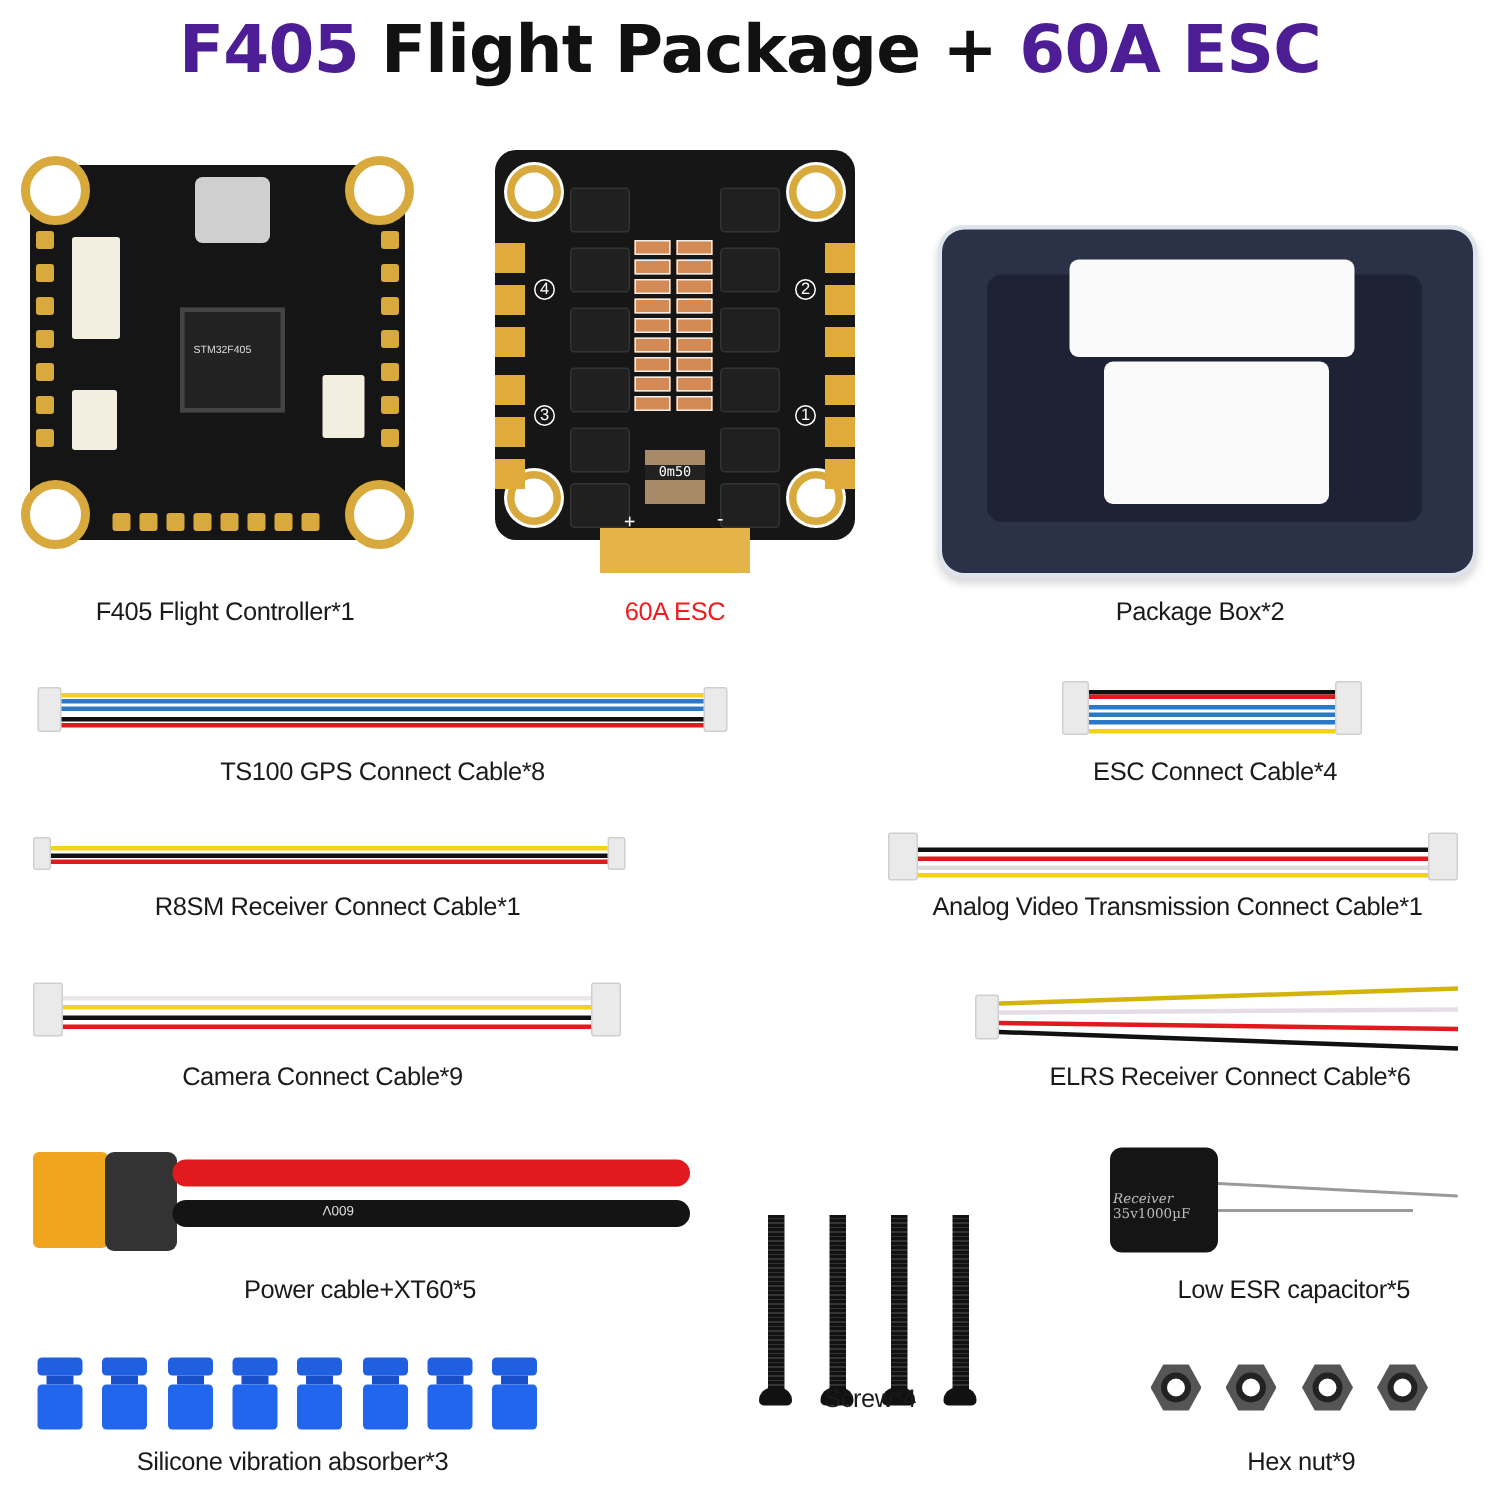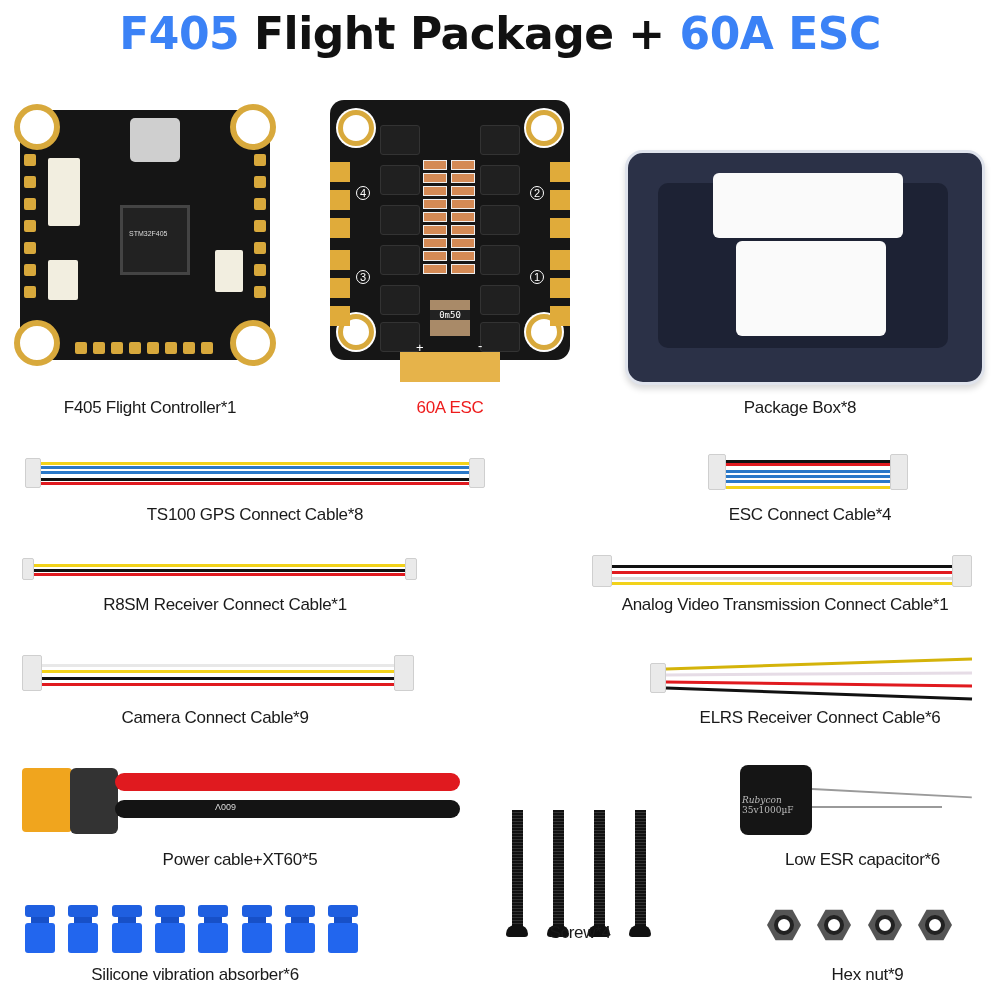--- a/index.html
+++ b/index.html
@@ -1,21 +1,21 @@
 <!DOCTYPE html>
 <html><head>
 <meta charset="utf-8">
 <style>
   * { box-sizing: border-box; margin: 0; padding: 0; }
   html, body { width: 1000px; height: 1000px; background: #ffffff; overflow: hidden; }
   body { position: relative; font-family: "Liberation Sans", "DejaVu Sans", sans-serif; color: #111; }
 
   .title { position: absolute; left: 0; top: 8px; width: 1000px; text-align: center;
     font-family: "DejaVu Sans", "Liberation Sans", sans-serif; font-weight: bold; font-size: 44px; letter-spacing: -0.5px; }
-  .title .red { color: #3b82f6; }
+  .title .red { color: #4c1d95; }
   .title .black { color: #111; }
 
   .label { position: absolute; font-size: 17px; color: #1a1a1a; text-align: center; white-space: nowrap; letter-spacing: -0.3px; }
   .label.red { color: #ee1c1c; font-weight: 500; }
 
   .abs { position: absolute; }
 
   
   .fc { left: 20px; top: 110px; width: 250px; height: 250px; background: #151515; border-radius: 10px; }
   .fc-hole { position: absolute; width: 46px; height: 46px; border-radius: 50%; background: #fff; border: 6px solid #d8a93c; }
@@ -174,21 +174,21 @@
   <span class="abs" style="left:148px;top:238px;color:#fff;font-size:13px">-</span>
 </div>
 <div class="esc-tab"></div>
 <div class="label red" style="left:395px;top:398px;width:110px">60A ESC</div>
 
 <div class="abs box">
   <div class="box-inner"></div>
   <div class="box-card" style="left:85px;top:20px;width:190px;height:65px"></div>
   <div class="box-card" style="left:108px;top:88px;width:150px;height:95px"></div>
 </div>
-<div class="label" style="left:700px;top:398px;width:200px">Package Box*8</div>
+<div class="label" style="left:700px;top:398px;width:200px">Package Box*2</div>
 
 <div class="cable" style="left:25px;top:458px;width:460px;height:30px">
   <div class="conn" style="left:0;top:0;width:16px;height:30px"></div>
   <div class="conn" style="right:0;top:0;width:16px;height:30px"></div>
   <div class="wire" style="left:16px;right:16px;top:4px;background:#f2d21a"></div>
   <div class="wire" style="left:16px;right:16px;top:8px;background:#2a78c8"></div>
   <div class="wire" style="left:16px;right:16px;top:13px;background:#2a78c8"></div>
   <div class="wire" style="left:16px;right:16px;top:20px;background:#111"></div>
   <div class="wire" style="left:16px;right:16px;top:24px;background:#e01a1f"></div>
 </div>
@@ -261,24 +261,24 @@
 <div class="screw-head" style="left:506px"></div>
 <div class="screw-head" style="left:547px"></div>
 <div class="screw-head" style="left:588px"></div>
 <div class="screw-head" style="left:629px"></div>
 <div class="label" style="left:520px;top:923px;width:120px">Screw*4</div>
 
 <div class="cap-body"></div>
 <div class="cap-leg" style="left:812px;top:788px;width:160px;transform:rotate(3deg);transform-origin:left"></div>
 <div class="cap-leg" style="left:812px;top:806px;width:130px"></div>
 <div class="cap-text">
-  <div style="font-style:italic">Rubycon</div>
+  <div style="font-style:italic">Receiver</div>
   <div>35v1000µF</div>
 </div>
-<div class="label" style="left:760px;top:850px;width:205px">Low ESR capacitor*6</div>
+<div class="label" style="left:760px;top:850px;width:205px">Low ESR capacitor*5</div>
 
 <div class="absorber" style="left:25px">
     <div class="top"></div>
     <div class="neck"></div>
     <div class="bot"></div>
   </div>
 <div class="absorber" style="left:68px">
     <div class="top"></div>
     <div class="neck"></div>
     <div class="bot"></div>
@@ -306,21 +306,21 @@
 <div class="absorber" style="left:285px">
     <div class="top"></div>
     <div class="neck"></div>
     <div class="bot"></div>
   </div>
 <div class="absorber" style="left:328px">
     <div class="top"></div>
     <div class="neck"></div>
     <div class="bot"></div>
   </div>
-<div class="label" style="left:65px;top:965px;width:260px">Silicone vibration absorber*6</div>
+<div class="label" style="left:65px;top:965px;width:260px">Silicone vibration absorber*3</div>
 
 <div class="nut" style="left:767px"></div>
 <div class="nut" style="left:817px"></div>
 <div class="nut" style="left:868px"></div>
 <div class="nut" style="left:918px"></div>
 <div class="nut-hole" style="left:774px"></div>
 <div class="nut-hole" style="left:824px"></div>
 <div class="nut-hole" style="left:875px"></div>
 <div class="nut-hole" style="left:925px"></div>
 <div class="label" style="left:800px;top:965px;width:135px">Hex nut*9</div>

